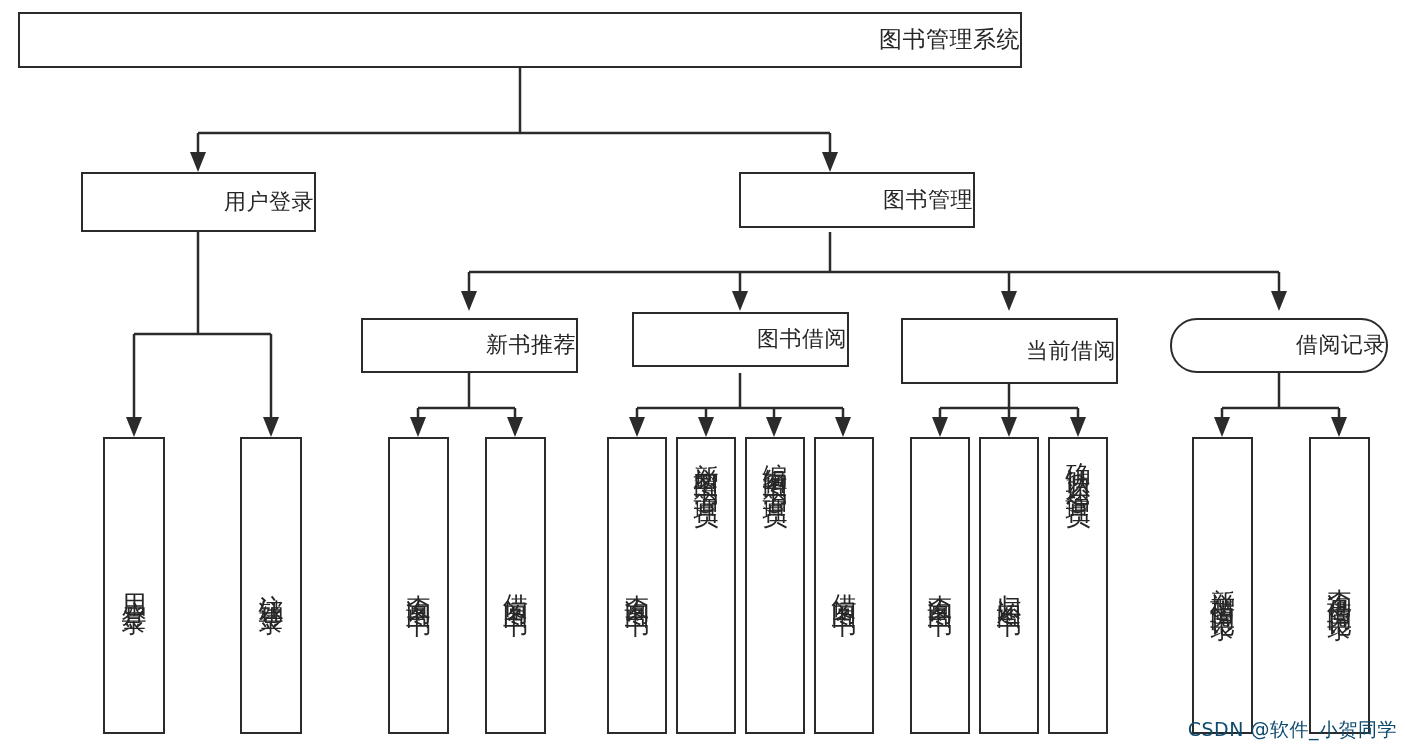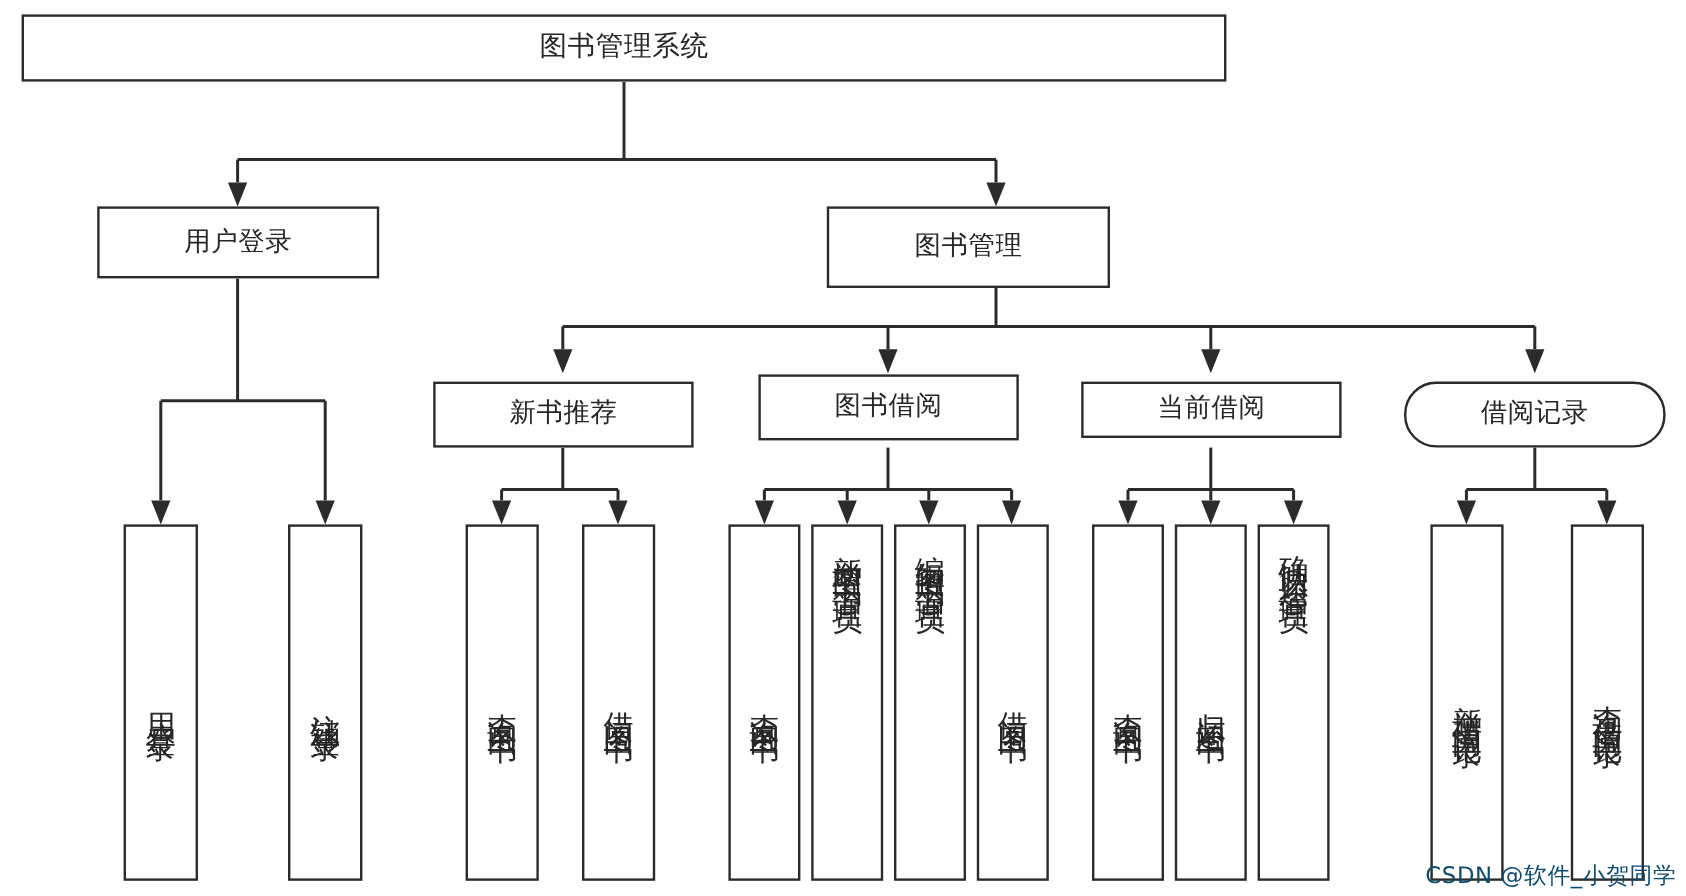--- a/index.html
+++ b/index.html
@@ -15,21 +15,21 @@
     font-family: "DejaVu Sans", "Liberation Sans", sans-serif;
     overflow: hidden;
   }
   .node {
     position: absolute;
     box-sizing: border-box;
     border: 2.5px solid #2b2b2b;
     background: #ffffff;
     display: flex;
     align-items: center;
-    justify-content: center;
+    justify-content: flex-end;
     color: #262626;
   }
   .node .label {
     display: block;
     text-align: center;
     line-height: 1.12;
     white-space: pre;
   }
   
   .node.h .label {
@@ -149,33 +149,33 @@
   </svg>
 
   <div class="node h root" style="left:18px; top:12px; width:1004px; height:56px;">
     <span class="label">图书管理系统</span>
   </div>
 
   <div class="node h" style="left:81px; top:172px; width:235px; height:60px;">
     <span class="label">用户登录</span>
   </div>
 
-  <div class="node h" style="left:689px; top:172px; width:236px; height:68px;">
+  <div class="node h" style="left:739px; top:172px; width:236px; height:56px;">
     <span class="label">图书管理</span>
   </div>
 
   <div class="node h" style="left:361px; top:318px; width:217px; height:55px;">
     <span class="label">新书推荐</span>
   </div>
 
   <div class="node h" style="left:632px; top:312px; width:217px; height:55px;">
     <span class="label">图书借阅</span>
   </div>
 
-  <div class="node h" style="left:901px; top:318px; width:217px; height:47px;">
+  <div class="node h" style="left:901px; top:318px; width:217px; height:66px;">
     <span class="label">当前借阅</span>
   </div>
 
   <div class="node h" style="left:1170px; top:318px; width:218px; height:55px;border-radius:27px;">
     <span class="label">借阅记录</span>
   </div>
 
   <div class="node v" style="left:103px; top:437px; width:62px; height:297px;">
     <span class="label">用户登录</span>
   </div>

